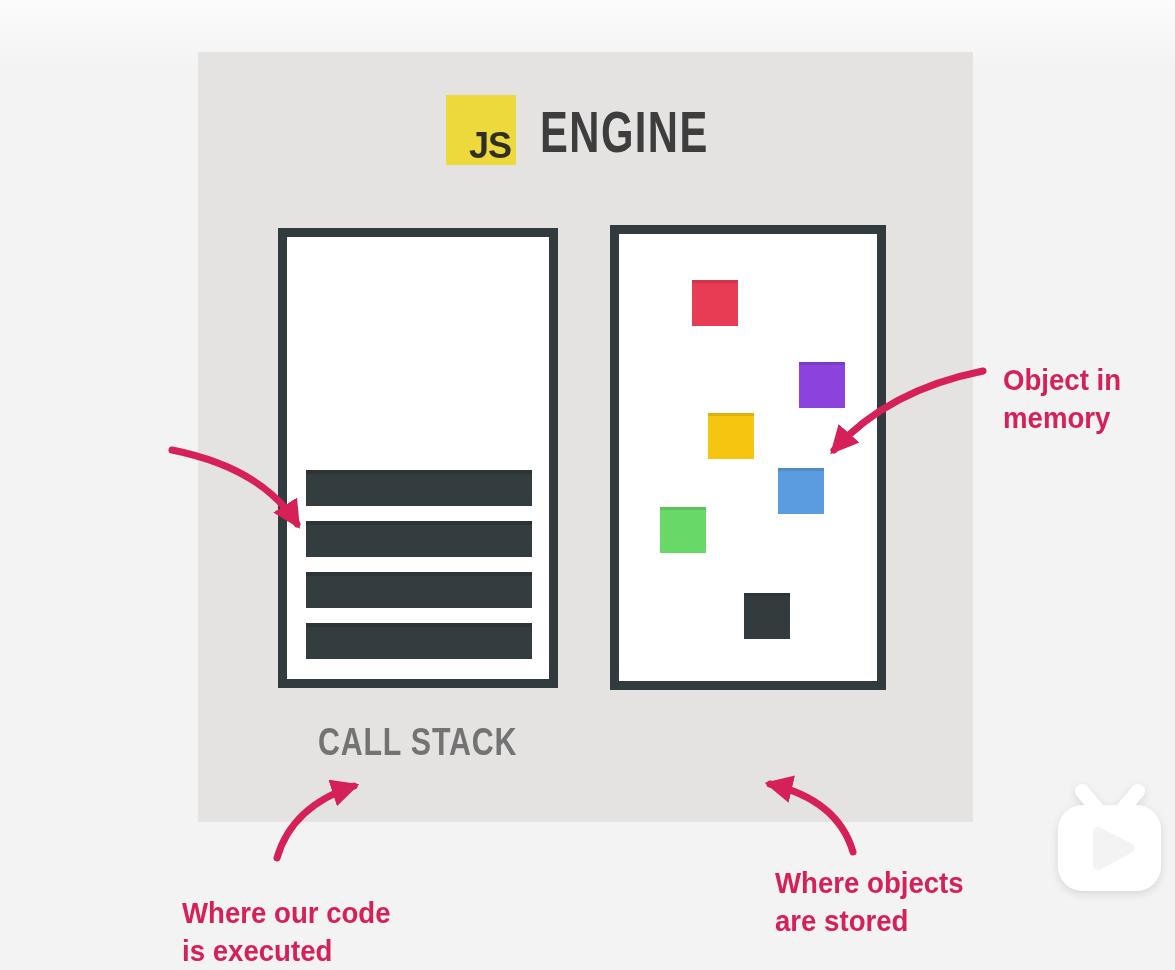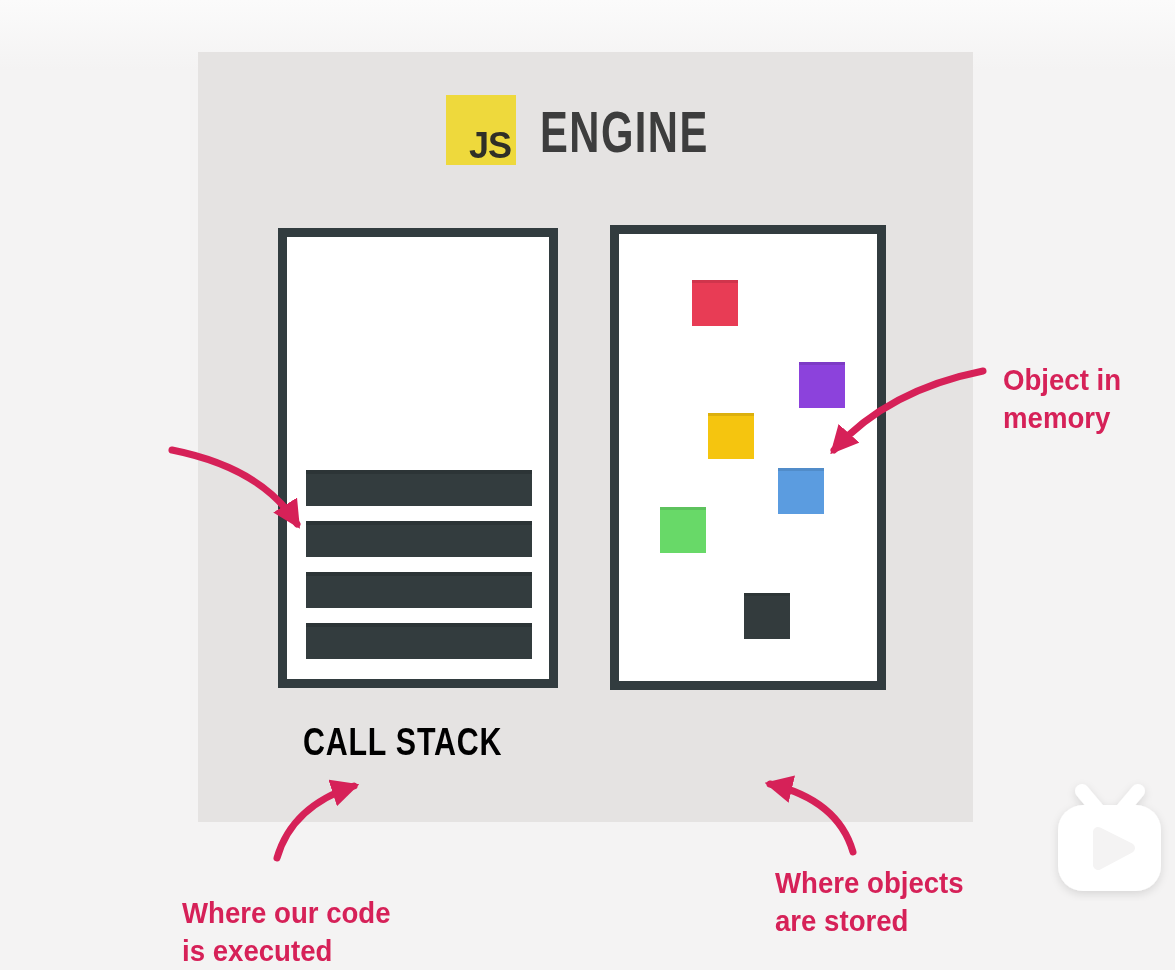--- a/index.html
+++ b/index.html
@@ -19,21 +19,21 @@
   .logo span{position:absolute;right:5px;bottom:-2px;font-weight:bold;font-size:36px;letter-spacing:-1px;color:var(--logo-ink);}
   .title{position:absolute;left:540px;top:103px;font-weight:bold;font-size:58px;line-height:1;color:var(--ink);letter-spacing:2px;}
   .squish{display:inline-block;transform:scaleX(0.72);transform-origin:left center;}
   
   .memory-box{position:absolute;background:var(--box-bg);border:9px solid var(--slate);}
   .callstack-box{left:278px;top:228px;width:280px;height:460px;}
   .heap-box{left:610px;top:225px;width:276px;height:465px;}
   .stack-frame{position:absolute;left:306px;width:226px;height:36px;background:#333c3e;box-shadow:inset 0 4px 0 rgba(0,0,0,0.12);}
   .heap-square{position:absolute;width:46px;height:46px;box-shadow:inset 0 3px 0 rgba(0,0,0,0.10);}
   
-  .box-label{position:absolute;top:723px;font-weight:bold;font-size:38px;line-height:1;color:#000000;text-align:left;letter-spacing:1px;}
+  .box-label{position:absolute;top:723px;font-weight:bold;font-size:38px;line-height:1;color:#737373;text-align:center;letter-spacing:1px;}
   .box-label .squish2{display:inline-block;transform:scaleX(0.8);transform-origin:center;}
   .label-callstack{left:278px;width:280px;}
   .label-heap{left:610px;width:276px;}
   
   .note{position:absolute;color:var(--pink);font-weight:bold;font-size:30px;line-height:38px;}
   .note span{display:block;transform:scaleX(0.92);transform-origin:left center;}
   .note-exec{left:30px;top:406px;}
   .note-objmem{left:1003px;top:341px;margin-top:20px;}
   .note-wherecode{left:182px;top:863px;margin-top:31px;}
   .note-whereobj{left:775px;top:864px;}

